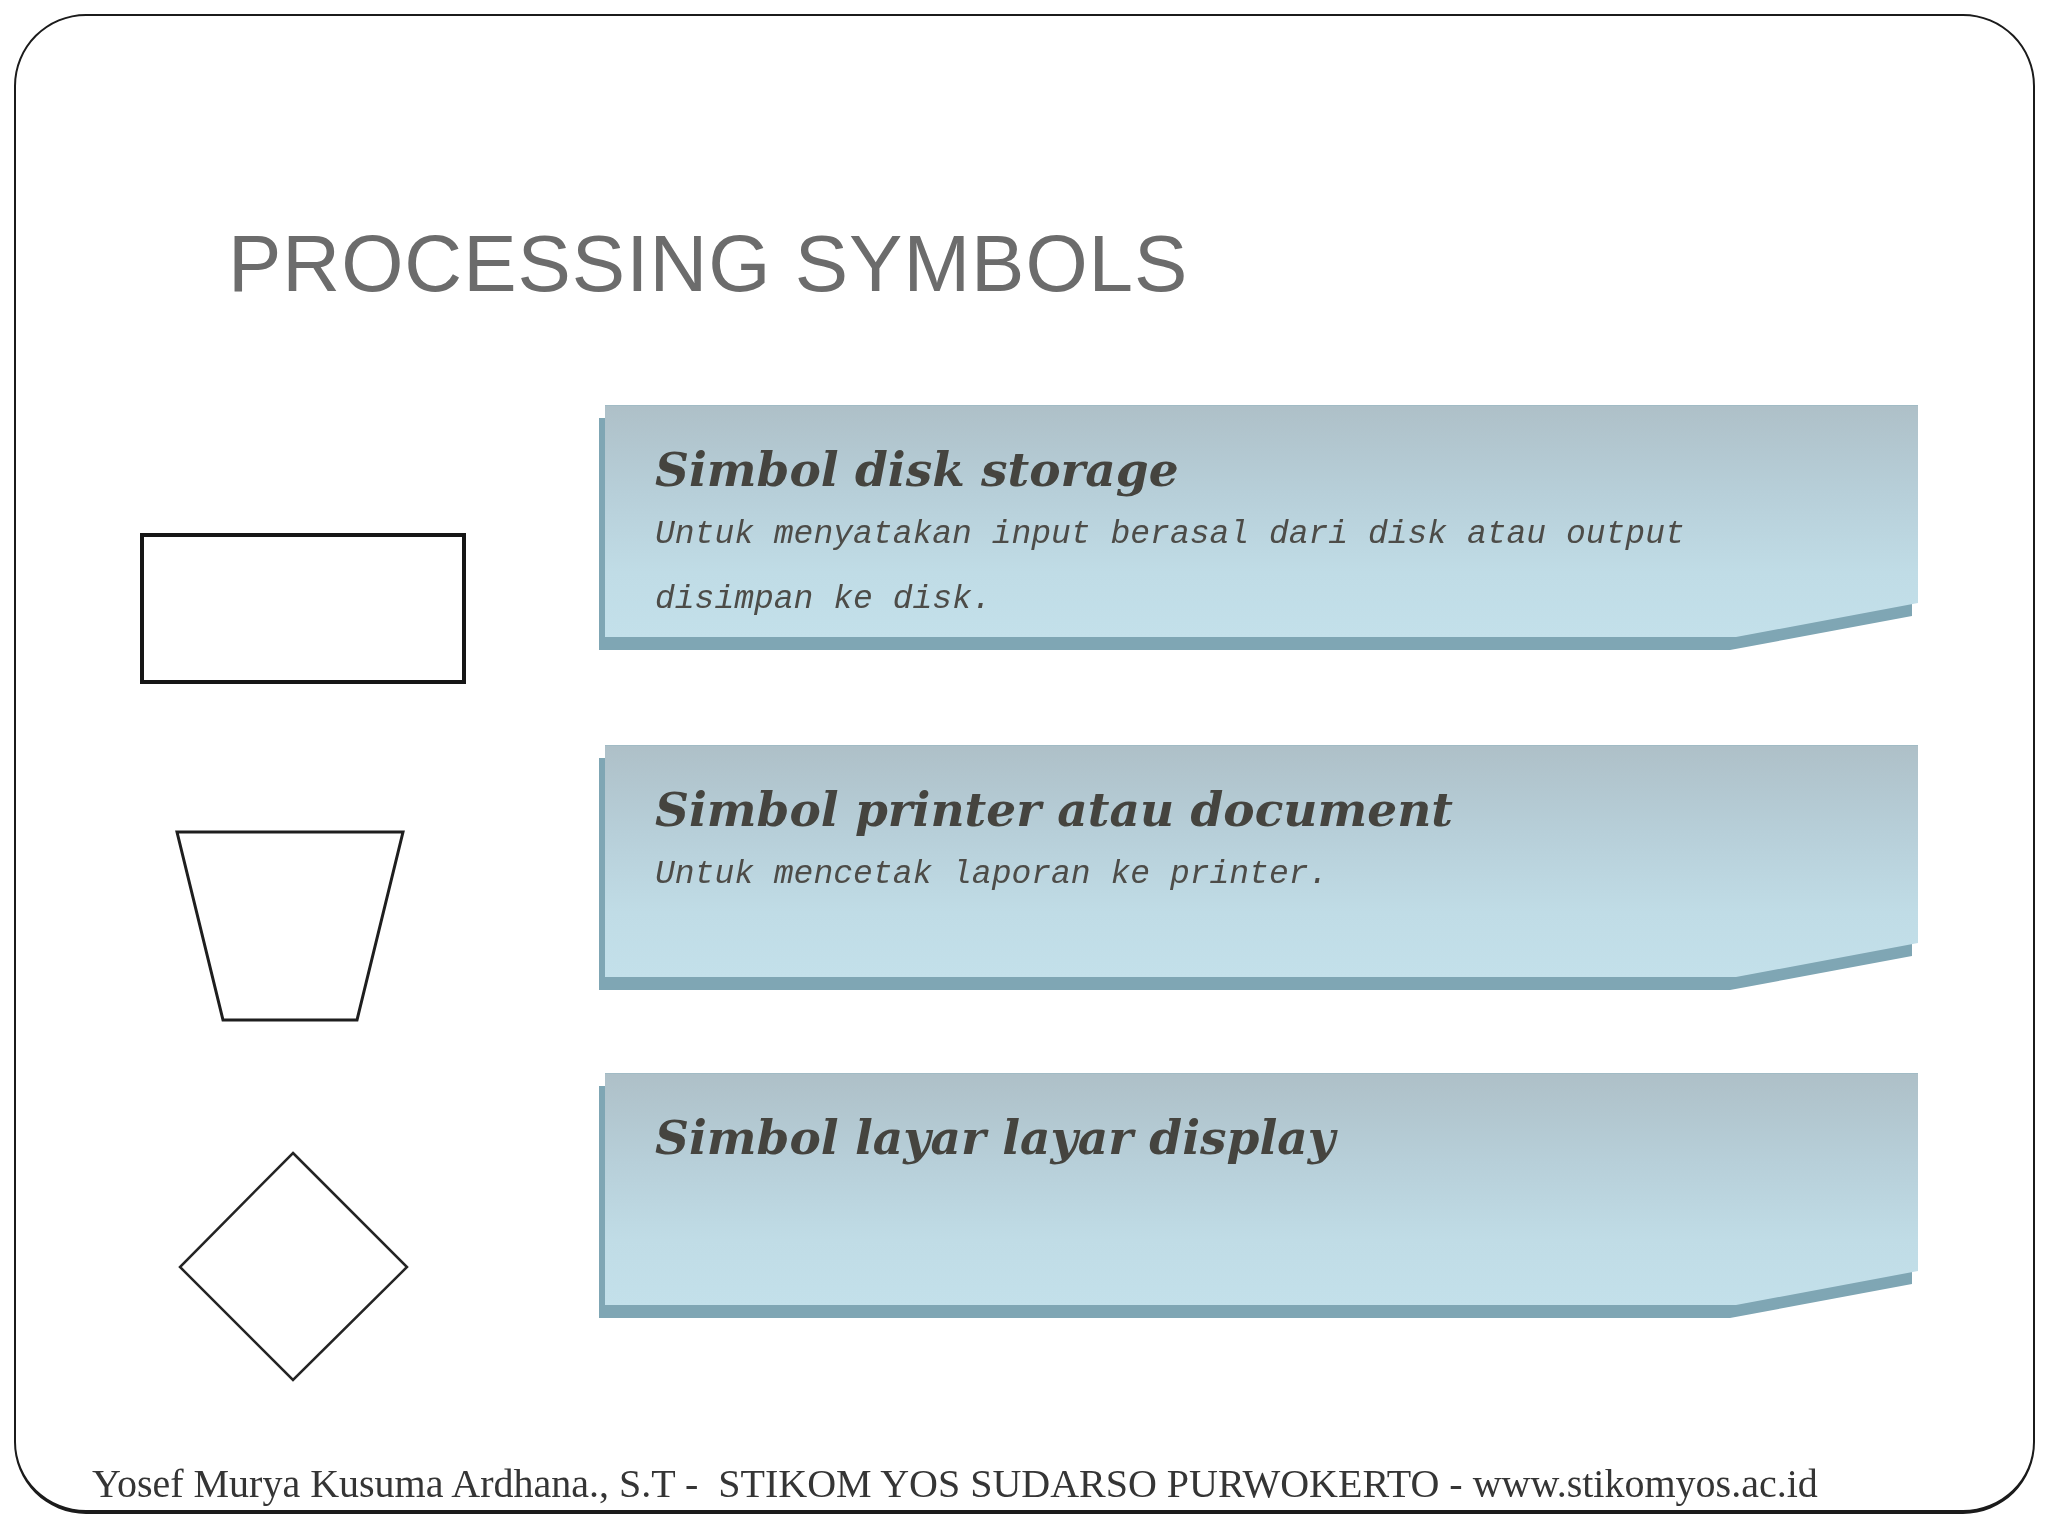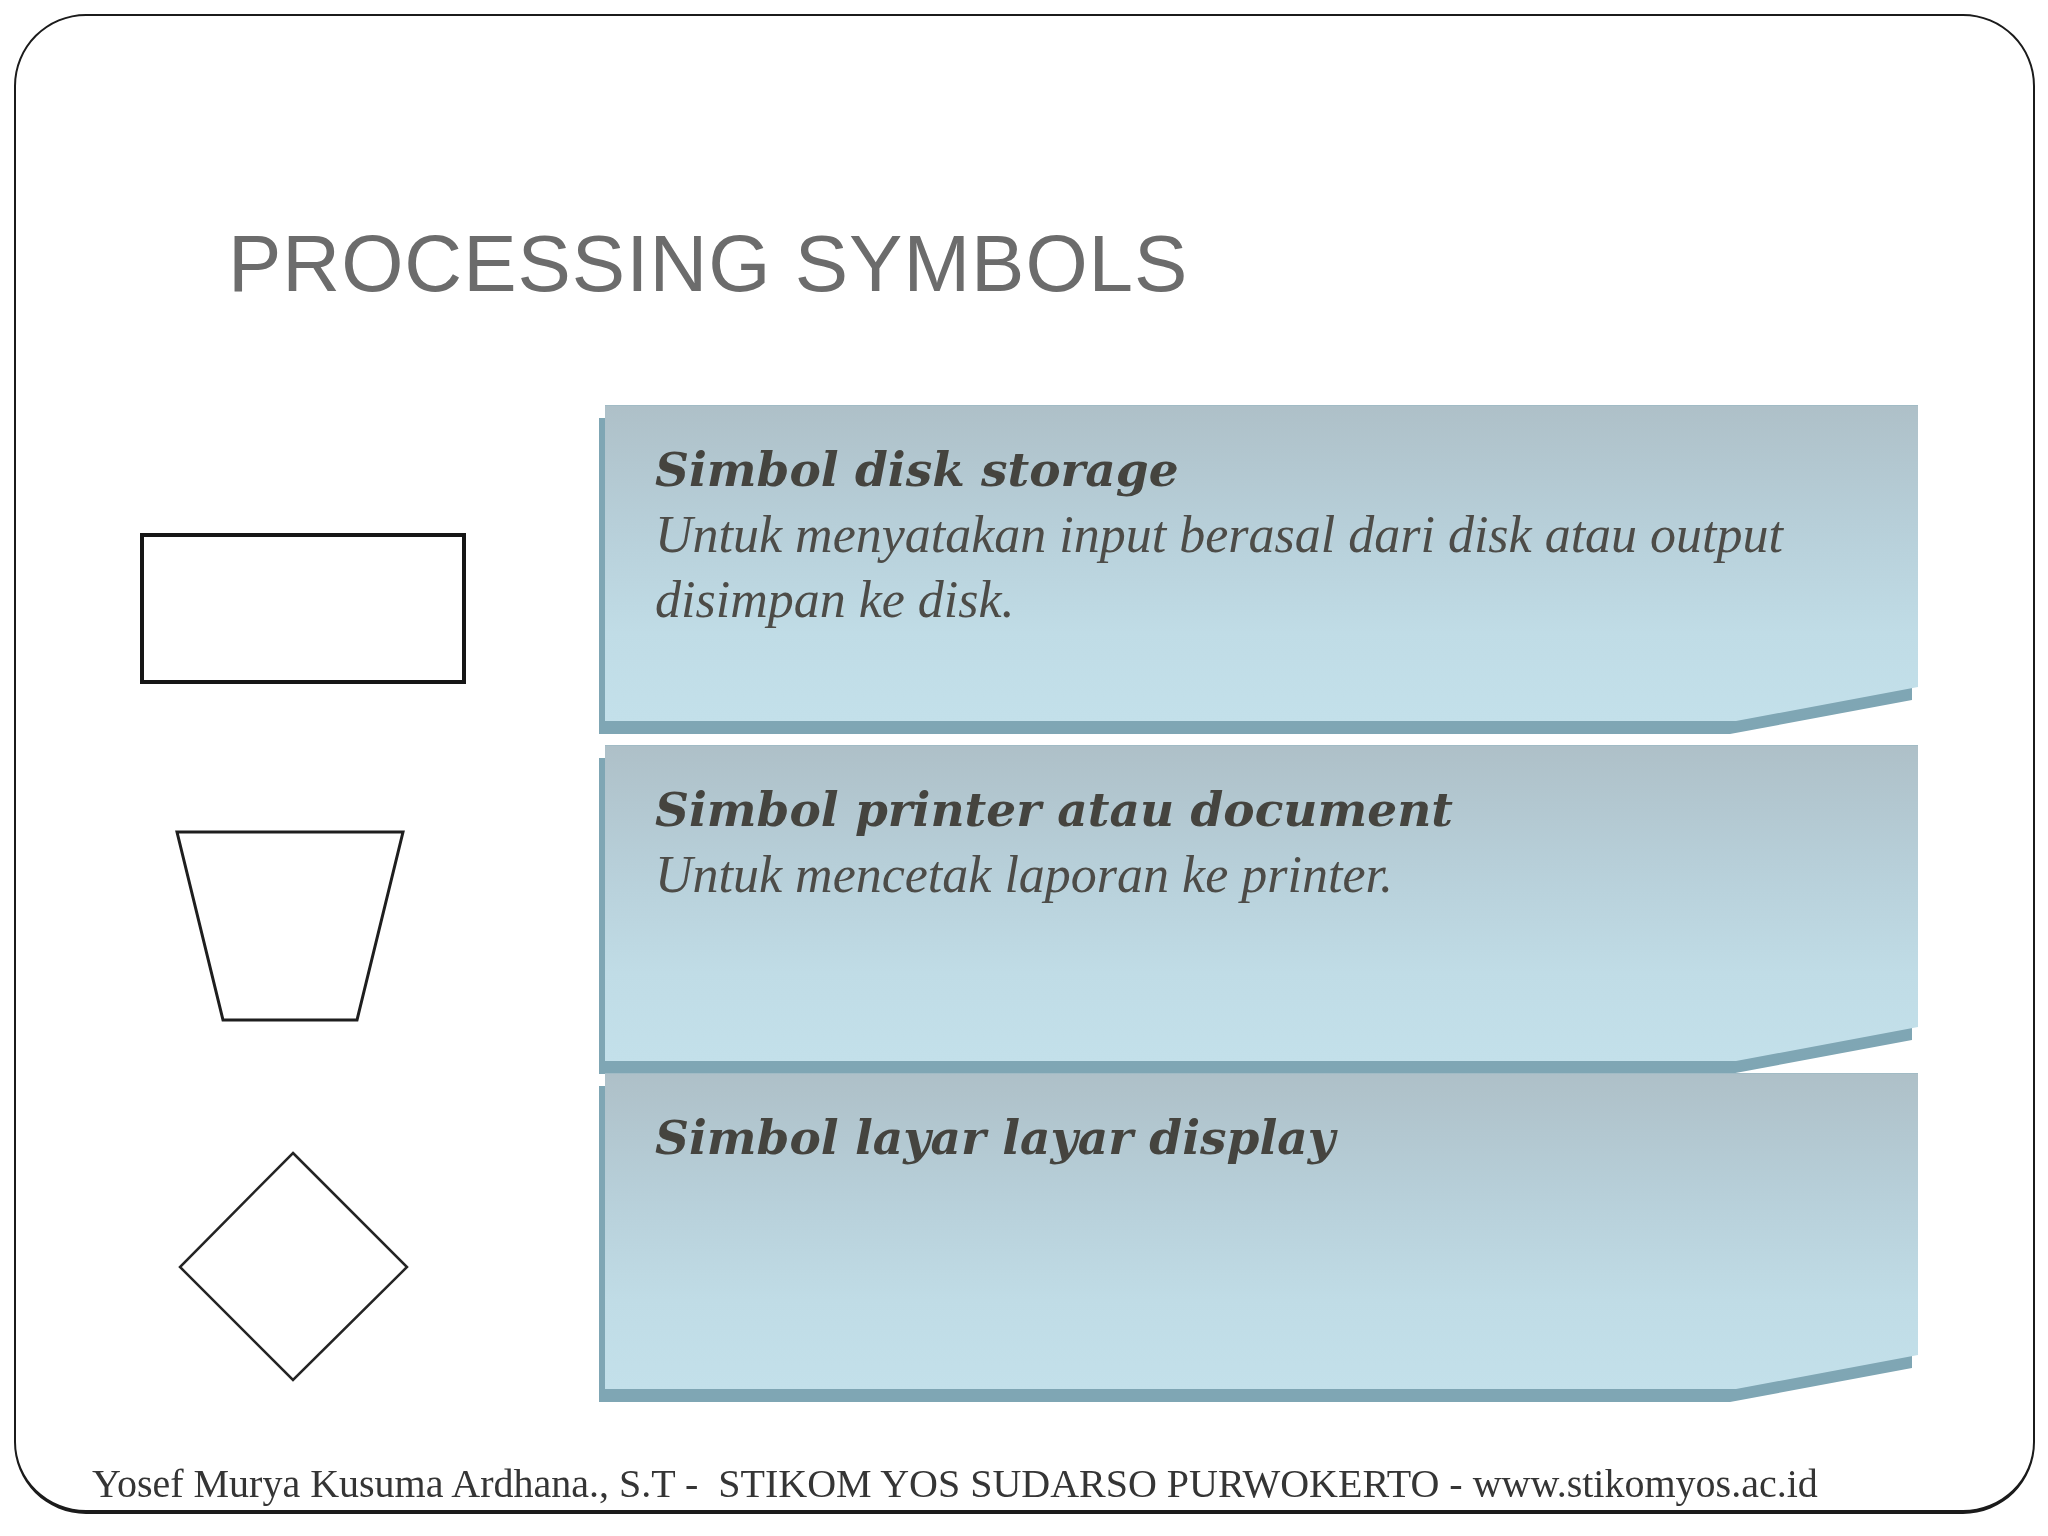--- a/index.html
+++ b/index.html
@@ -37,21 +37,21 @@
     background:#ffffff;
   }
   .sym-svg { position:absolute; overflow:visible; }
   .sym-trap { left:160px; top:823px; }
   .sym-diam { left:168px; top:1143px; }
   
   .callout {
     position:absolute;
     left:605px;
     width:1313px;
-    height:316px;
+    height:232px;
   }
   .callout-shadow {
     position:absolute;
     inset:0;
     background:#7fa6b4;
     transform:translate(-6px, 13px);
     clip-path:polygon(0 0, 100% 0, 100% calc(100% - 34px), calc(100% - 182px) 100%, 0 100%);
   }
   .callout-face {
     position:absolute;
@@ -63,24 +63,24 @@
   }
   .callout-heading {
     font-family:"DejaVu Serif","Liberation Serif",serif;
     font-style:italic;
     font-weight:700;
     font-size:47px;
     line-height:64px;
     color:#45443f;
   }
   .callout-desc {
-    font-family:Liberation Serif, serif;
+    font-family:Liberation Mono, monospace;
     font-style:italic;
     font-weight:400;
-    font-size:52px;
+    font-size:33px;
     line-height:65px;
     color:#4d4c48;
   }
   .footer-credit {
     position:absolute;
     left:92px; top:1460px;
     font-family:"Liberation Serif", serif;
     font-size:40px;
     color:#353535;
     white-space:pre;

